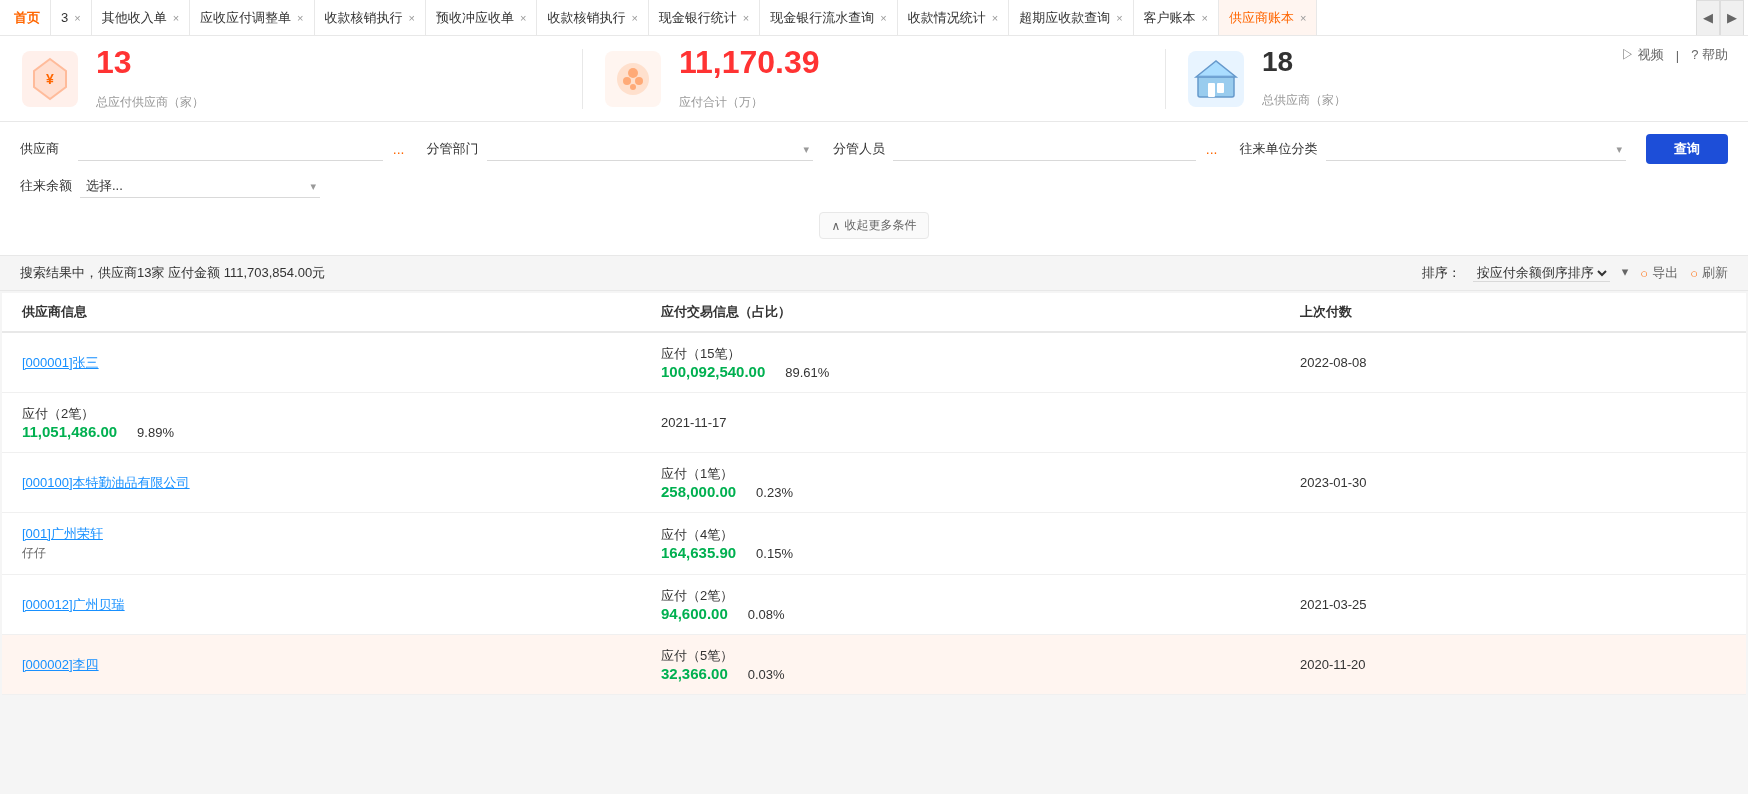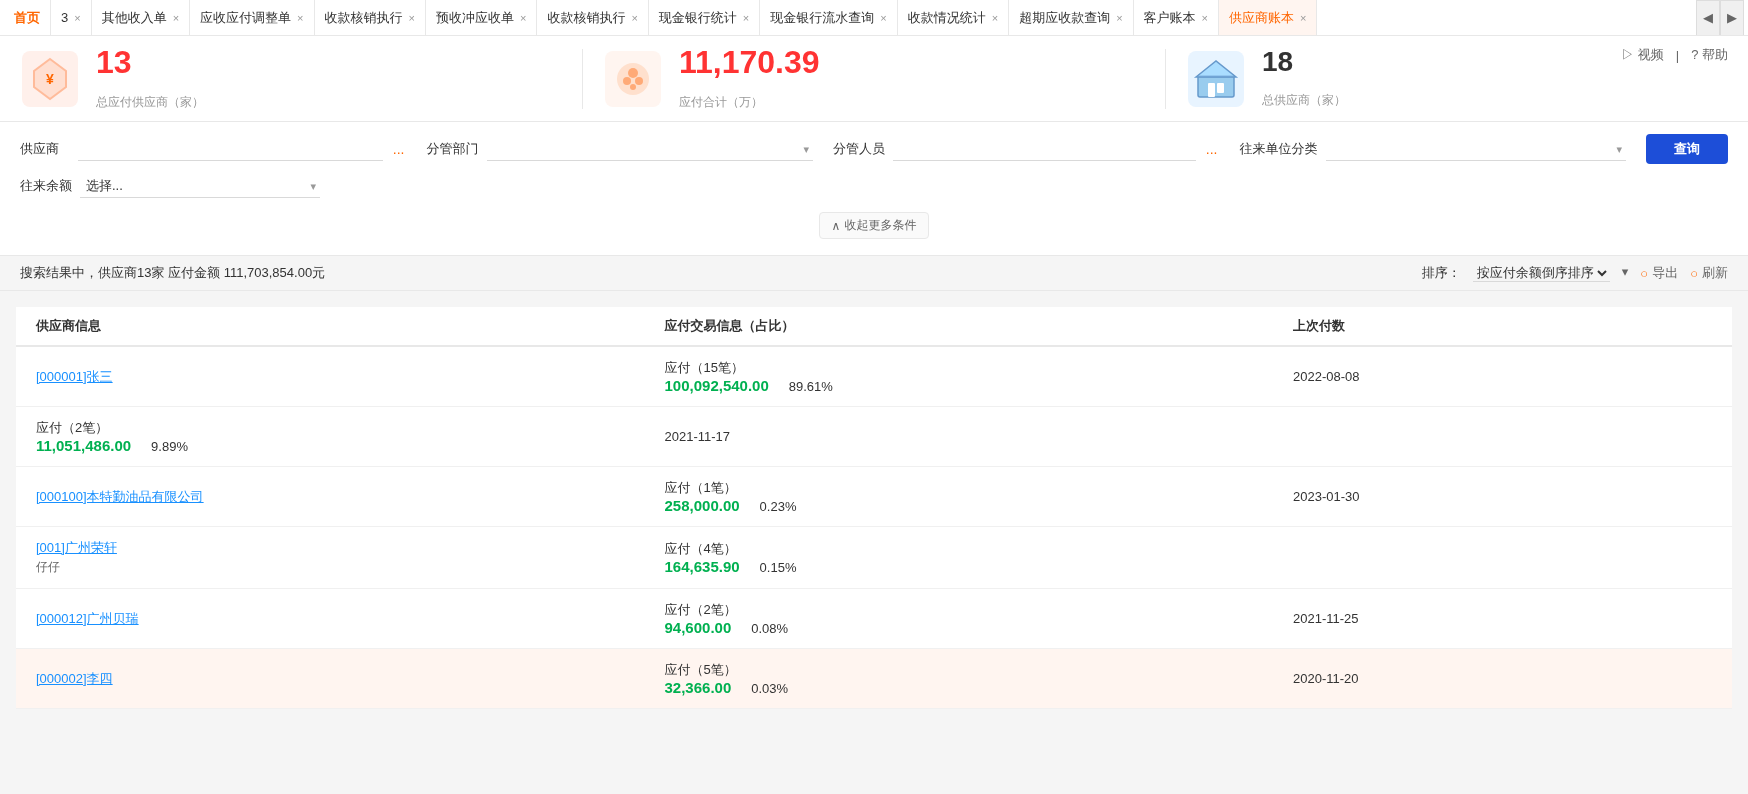--- a/index.html
+++ b/index.html
@@ -237,21 +237,21 @@
       display: flex;
       align-items: center;
       gap: 4px;
       cursor: pointer;
       color: #666;
     }
 
     
     .table-container {
       background: #fff;
-      margin: 16px;
+      margin: 2px;
     }
     .table-header {
       display: grid;
       grid-template-columns: 3fr 3fr 2fr;
       padding: 10px 20px;
       border-bottom: 2px solid #e8e8e8;
       font-size: 13px;
       font-weight: bold;
       color: #333;
       background: #fff;
@@ -557,21 +557,21 @@
     <div>
       <div class="supplier-link">[000012]广州贝瑞</div>
     </div>
     <div>
       <div class="tx-label">应付（2笔）</div>
       <div class="tx-row">
         <span class="tx-amount">94,600.00</span>
         <span class="tx-percent">0.08%</span>
       </div>
     </div>
-    <div class="last-payment">2021-11-25</div>
+    <div class="last-payment">2021-03-25</div>
   </div>
 
   <div class="table-row highlighted">
     <div>
       <div class="supplier-link">[000002]李四</div>
     </div>
     <div>
       <div class="tx-label">应付（5笔）</div>
       <div class="tx-row">
         <span class="tx-amount">32,366.00</span>

